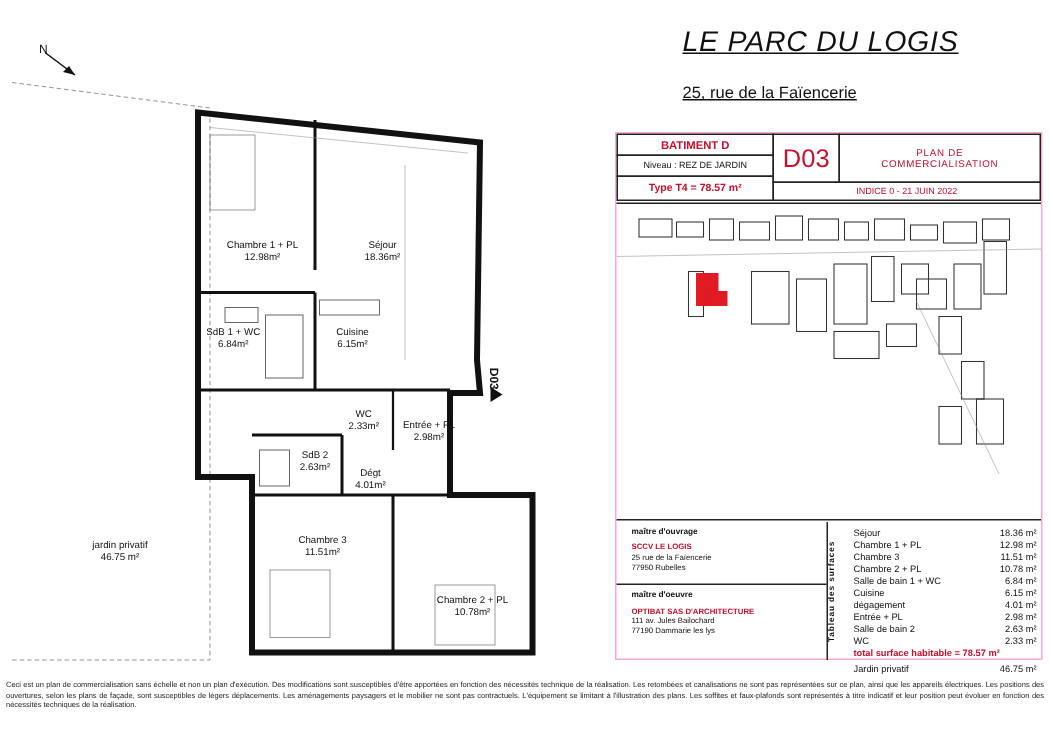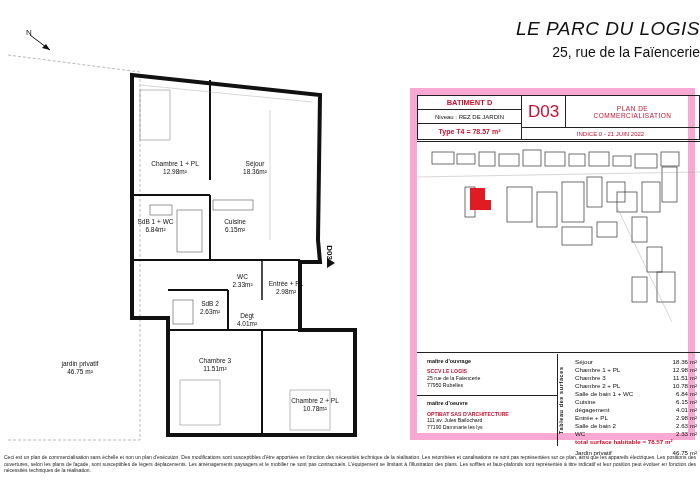--- a/index.html
+++ b/index.html
@@ -1,23 +1,23 @@
 <!DOCTYPE html>
 <html><head>
 <meta charset="utf-8">
 <style>
   * { margin:0; padding:0; box-sizing:border-box; }
   body { width:700px; height:496px; background:#fff; font-family:"Liberation Sans", sans-serif; color:#111; position:relative; overflow:hidden; }
   .abs { position:absolute; }
   .plan { position:absolute; left:0; top:0; width:400px; height:450px; }
-  .title { position:absolute; left:455px; top:18px; width:245px; text-align:right; font-family:"Liberation Sans", sans-serif; }
+  .title { position:absolute; left:455px; top:18px; width:245px; text-align:left; font-family:"Liberation Sans", sans-serif;text-decoration:underline; }
   .title .t1 { font-size:19px; font-style:italic; letter-spacing:0.5px; }
-  .title .t2 { font-size:14px; margin-top:4px; }
+  .title .t2 { font-size:11px; margin-top:16px; }
   .title .t3 { font-size:11px; margin-top:2px; }
-  .cart { position:absolute; left:410px; top:88px; width:285px; height:352px; border:7px solid #f9a8d4; }
+  .cart { position:absolute; left:410px; top:88px; width:285px; height:352px; border:1px solid #f9a8d4; }
   .hdr { position:absolute; left:0; top:0; width:283px; height:45px; }
   .red { color:#c8102e; }
   .cell { position:absolute; border:1px solid #222; display:flex; align-items:center; justify-content:center; font-size:7px; }
   .room { position:absolute; font-size:6.5px; text-align:center; line-height:1.25; }
   .map { position:absolute; left:0; top:46px; width:283px; height:212px; border-top:1px solid #222; border-bottom:1px solid #222; overflow:hidden; }
   .info { position:absolute; left:0; top:259px; width:140px; height:92px; font-size:5.2px; line-height:1.3; padding:4px 0 0 10px; }
   .info .lab { font-weight:bold; font-size:5.5px; margin-bottom:3px; }
   .info .co { color:#c8102e; font-weight:bold; }
   .surf { position:absolute; left:140px; top:259px; width:143px; height:92px; border-left:1px solid #222; }
   .surf-label { position:absolute; left:0; top:0; width:14px; height:92px; writing-mode:vertical-rl; transform:rotate(180deg); font-size:5.5px; font-weight:bold; text-align:center; letter-spacing:0.6px; }

